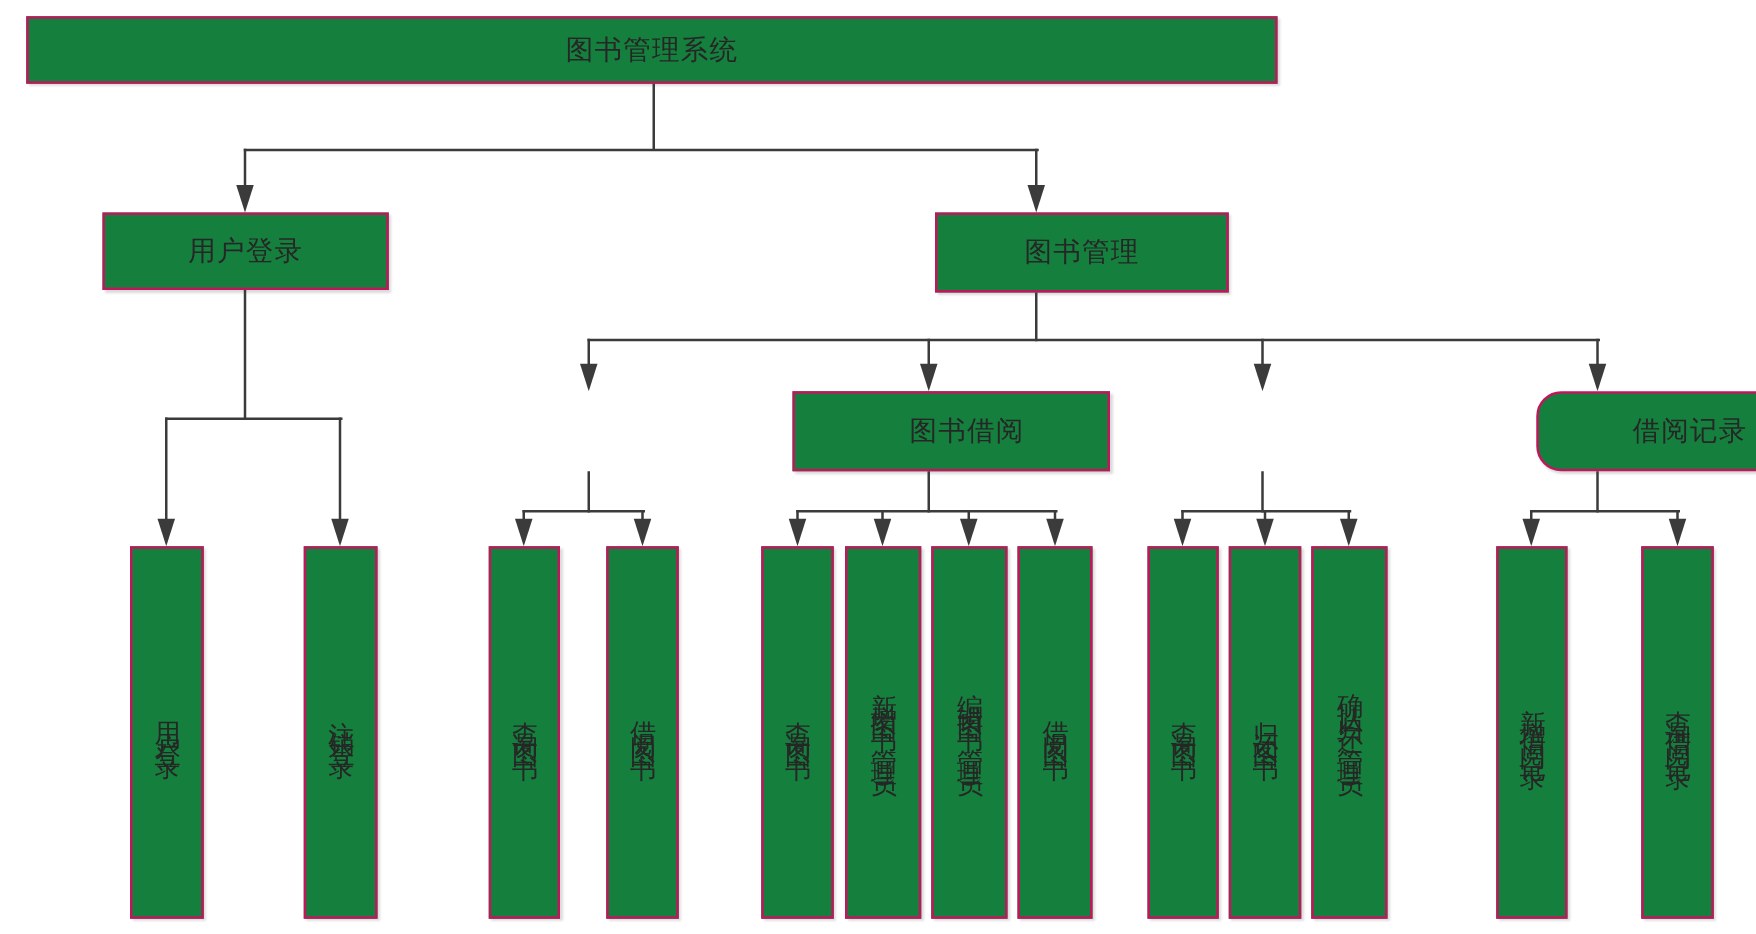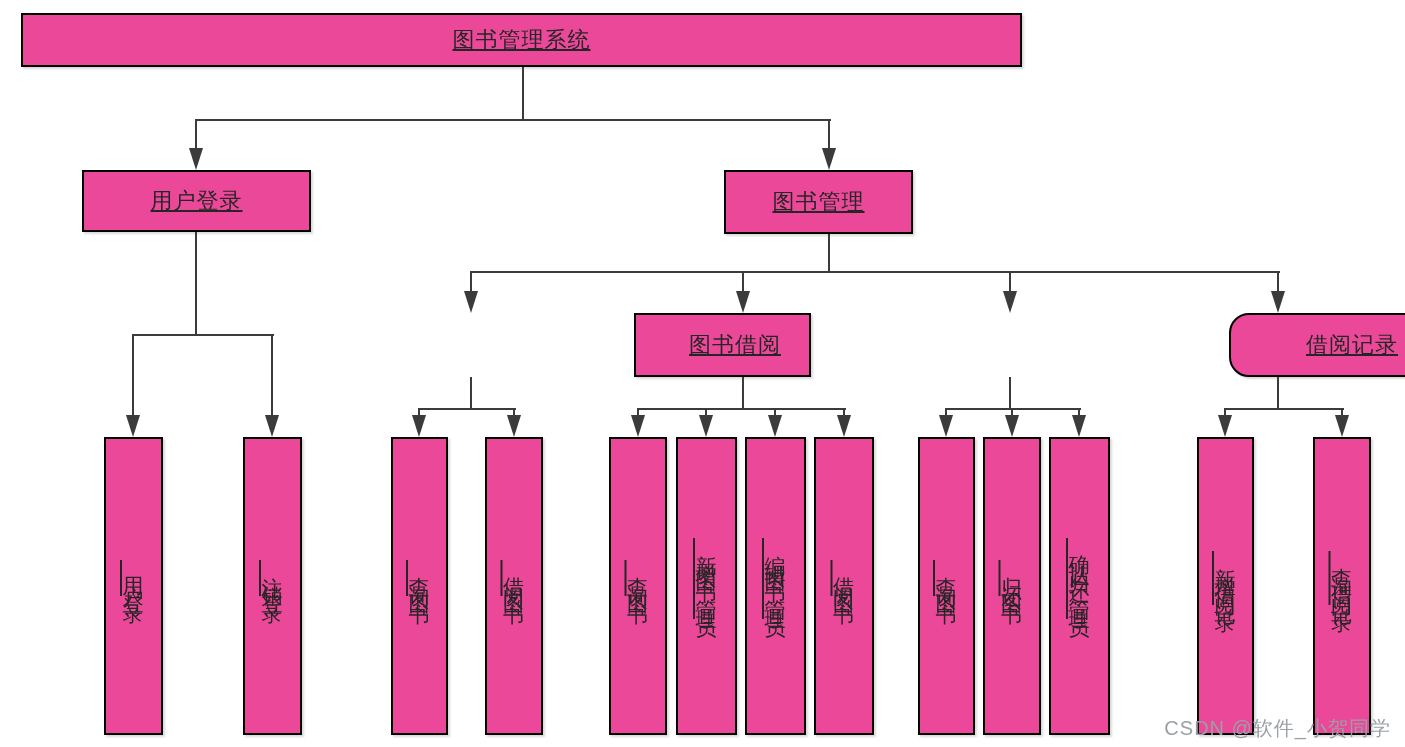--- a/index.html
+++ b/index.html
@@ -2,24 +2,23 @@
 <html><head>
 <meta charset="utf-8">
 <title>图书管理系统</title>
 <style>
   html,body{margin:0;padding:0;background:#ffffff;}
   .canvas{
     position:relative;width:1405px;height:747px;background:#ffffff;
     font-family:"Liberation Sans","DejaVu Sans",sans-serif;overflow:hidden;
   }
   .node{
-    position:absolute;background:#ec4899;border:2px solid #000000;box-sizing:border-box;
+    position:absolute;background:#15803d;border:2px solid #be185d;box-sizing:border-box;
     display:flex;align-items:center;justify-content:center;color:#262626;
     box-shadow:2px 2px 2px rgba(0,0,0,0.15);
-    text-decoration:underline;
   }
   .node.h{font-size:22px;letter-spacing:1px;white-space:nowrap;}
   .node.v span{
     writing-mode:vertical-rl;text-orientation:mixed;
     font-size:21px;letter-spacing:9px;line-height:1;transform:translateY(-8px);
   }
   .vline,.hline{position:absolute;background:#3b3b3b;}
   .vline{width:2px;}
   .hline{height:2px;}
   .arrow{
@@ -42,21 +41,21 @@
   <div>
     <div class="vline" style="left:522px;top:67px;height:53px;"></div>
     <div class="hline" style="left:195px;top:119px;width:636px;"></div>
     <div class="vline" style="left:195px;top:119px;height:30px;"></div>
     <div class="arrow" style="left:189px;top:148px;"></div>
     <div class="vline" style="left:828px;top:119px;height:30px;"></div>
     <div class="arrow" style="left:822px;top:148px;"></div>
   </div>
 
   <div class="node h" style="left:82px;top:170px;width:229px;height:62px;">用户登录</div>
-  <div class="node h" style="left:724px;top:170px;width:189px;height:64px;">图书管理</div>
+  <div class="node h" style="left:748px;top:170px;width:235px;height:64px;">图书管理</div>
 
   <div>
     <div class="vline" style="left:195px;top:232px;height:104px;"></div>
     <div class="hline" style="left:132px;top:334px;width:142px;"></div>
     <div class="vline" style="left:132px;top:334px;height:82px;"></div>
     <div class="arrow" style="left:126px;top:415px;"></div>
     <div class="vline" style="left:271px;top:334px;height:82px;"></div>
     <div class="arrow" style="left:265px;top:415px;"></div>
   </div>
 
@@ -66,21 +65,21 @@
     <div class="vline" style="left:470px;top:271px;height:22px;"></div>
     <div class="arrow" style="left:464px;top:291px;"></div>
     <div class="vline" style="left:742px;top:271px;height:22px;"></div>
     <div class="arrow" style="left:736px;top:291px;"></div>
     <div class="vline" style="left:1009px;top:271px;height:22px;"></div>
     <div class="arrow" style="left:1003px;top:291px;"></div>
     <div class="vline" style="left:1277px;top:271px;height:22px;"></div>
     <div class="arrow" style="left:1271px;top:291px;"></div>
   </div>
 
-  <div class="node h" style="left:634px;top:313px;width:177px;height:64px;padding-left:25px;">图书借阅</div>
+  <div class="node h" style="left:634px;top:313px;width:254px;height:64px;padding-left:25px;">图书借阅</div>
   <div class="node h" style="left:1229px;top:313px;width:246px;height:64px;border-radius:20px;">借阅记录</div>
 
   <div>
     <div class="vline" style="left:470px;top:377px;height:33px;"></div>
     <div class="hline" style="left:418px;top:408px;width:98px;"></div>
     <div class="vline" style="left:418px;top:408px;height:9px;"></div>
     <div class="arrow" style="left:412px;top:415px;"></div>
     <div class="vline" style="left:513px;top:408px;height:9px;"></div>
     <div class="arrow" style="left:507px;top:415px;"></div>
   </div>
@@ -155,15 +154,14 @@
     <span>确认归还（管理员）</span>
   </div>
 
   <div class="node v" style="left:1197px;top:437px;width:57px;height:298px;">
     <span>新增借阅记录</span>
   </div>
   <div class="node v" style="left:1313px;top:437px;width:58px;height:298px;">
     <span>查询借阅记录</span>
   </div>
 
-  <div class="watermark">CSDN @软件_小贺同学</div>
 
 </div>
 
 </body></html>

